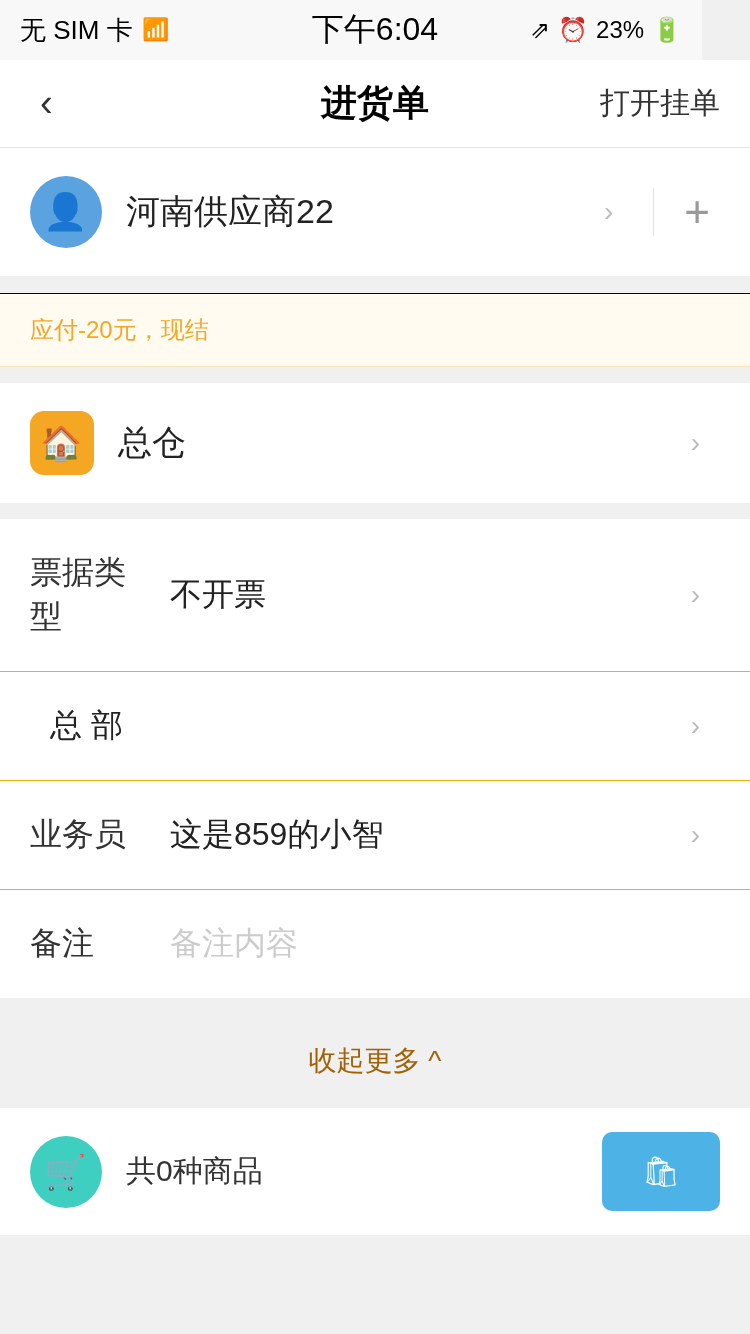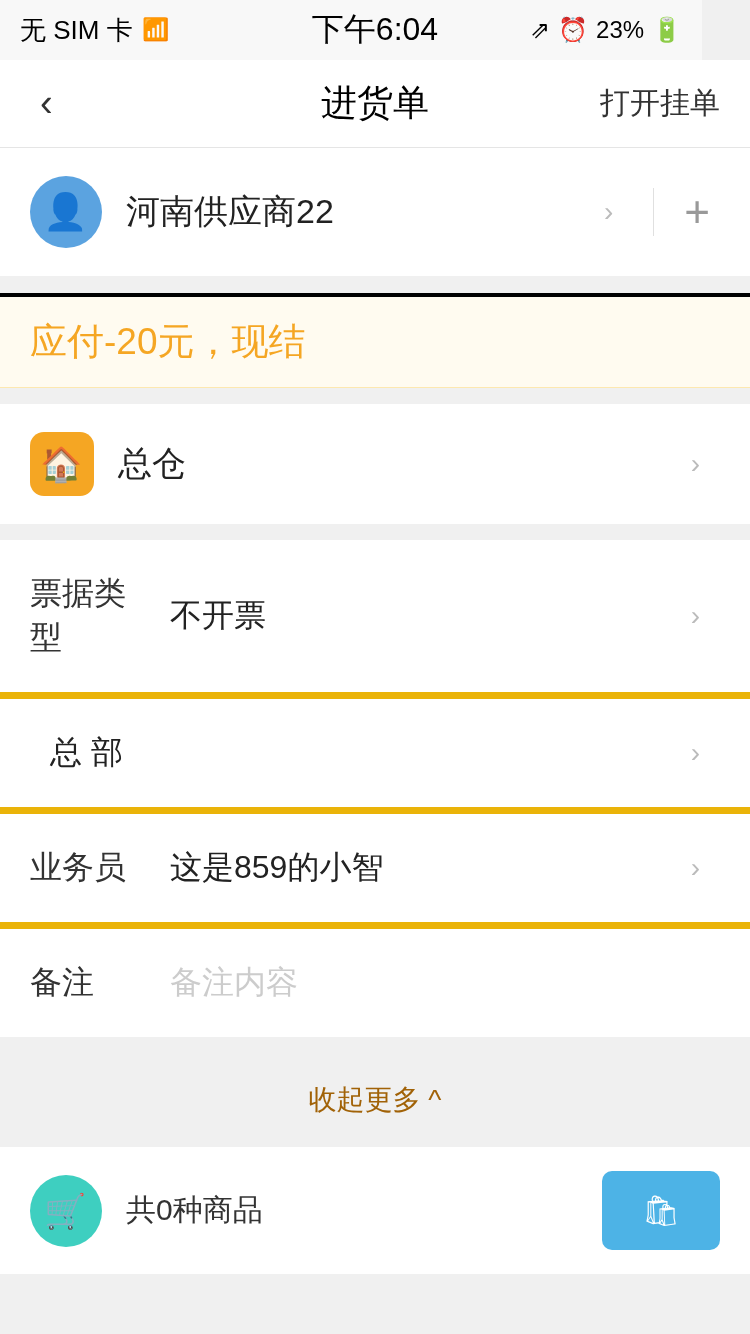--- a/index.html
+++ b/index.html
@@ -56,21 +56,21 @@
       border-bottom: 1px solid #e5e5e5;
     }
     .nav-back {
       font-size: 38px;
       color: #333;
       cursor: pointer;
       padding: 10px;
     }
     .nav-title {
       font-size: 36px;
-      font-weight: 400;
+      font-weight: 700;
       color: #000;
       position: absolute;
       left: 50%;
       transform: translateX(-50%);
     }
     .nav-action {
       font-size: 30px;
       color: #333;
       cursor: pointer;
     }
@@ -129,23 +129,23 @@
       font-size: 44px;
       color: #999;
       cursor: pointer;
       padding: 0 10px;
     }
 
     
     .notice-bar {
       background: #fffbf0;
       padding: 20px 30px;
-      font-size: 37px;
+      font-size: 24px;
       color: #f5a623;
-      border-top: 4px solid #000000;
+      border-top: 1px solid #000000;
       border-bottom: 1px solid #fde8b0;
       margin-bottom: 16px;
     }
 
     
     .warehouse-row {
       display: flex;
       align-items: center;
       padding: 28px 30px;
       background: #fff;
@@ -173,21 +173,21 @@
 
     
     .form-section {
       background: #fff;
       margin-bottom: 16px;
     }
     .form-row {
       display: flex;
       align-items: center;
       padding: 32px 30px;
-      border-bottom: 7px solid #eab308;
+      border-bottom: 1px solid #eab308;
       min-height: 100px;
     }
     .form-row:last-child {
       border-bottom: none;
     }
     .form-label {
       font-size: 32px;
       color: #333;
       width: 120px;
       flex-shrink: 0;

